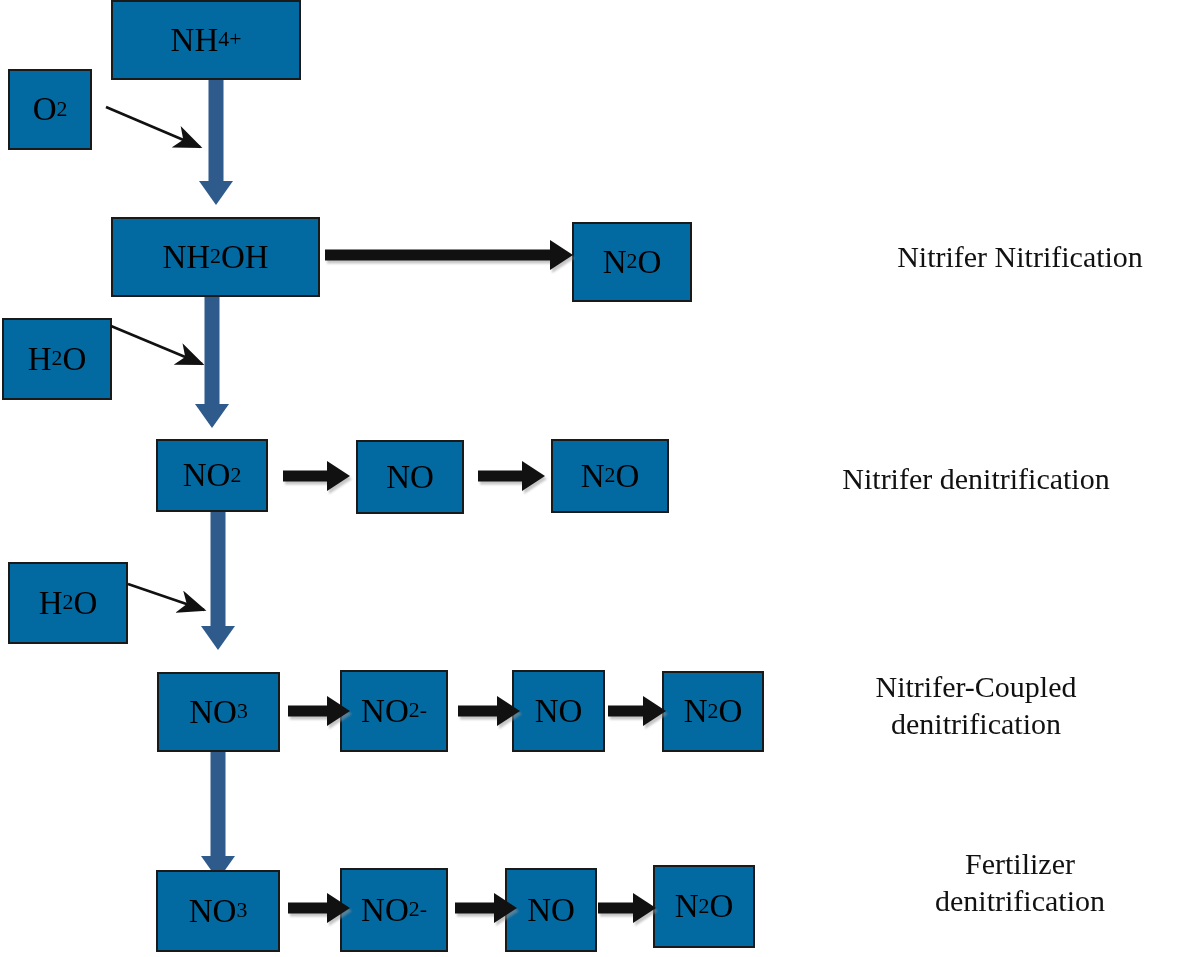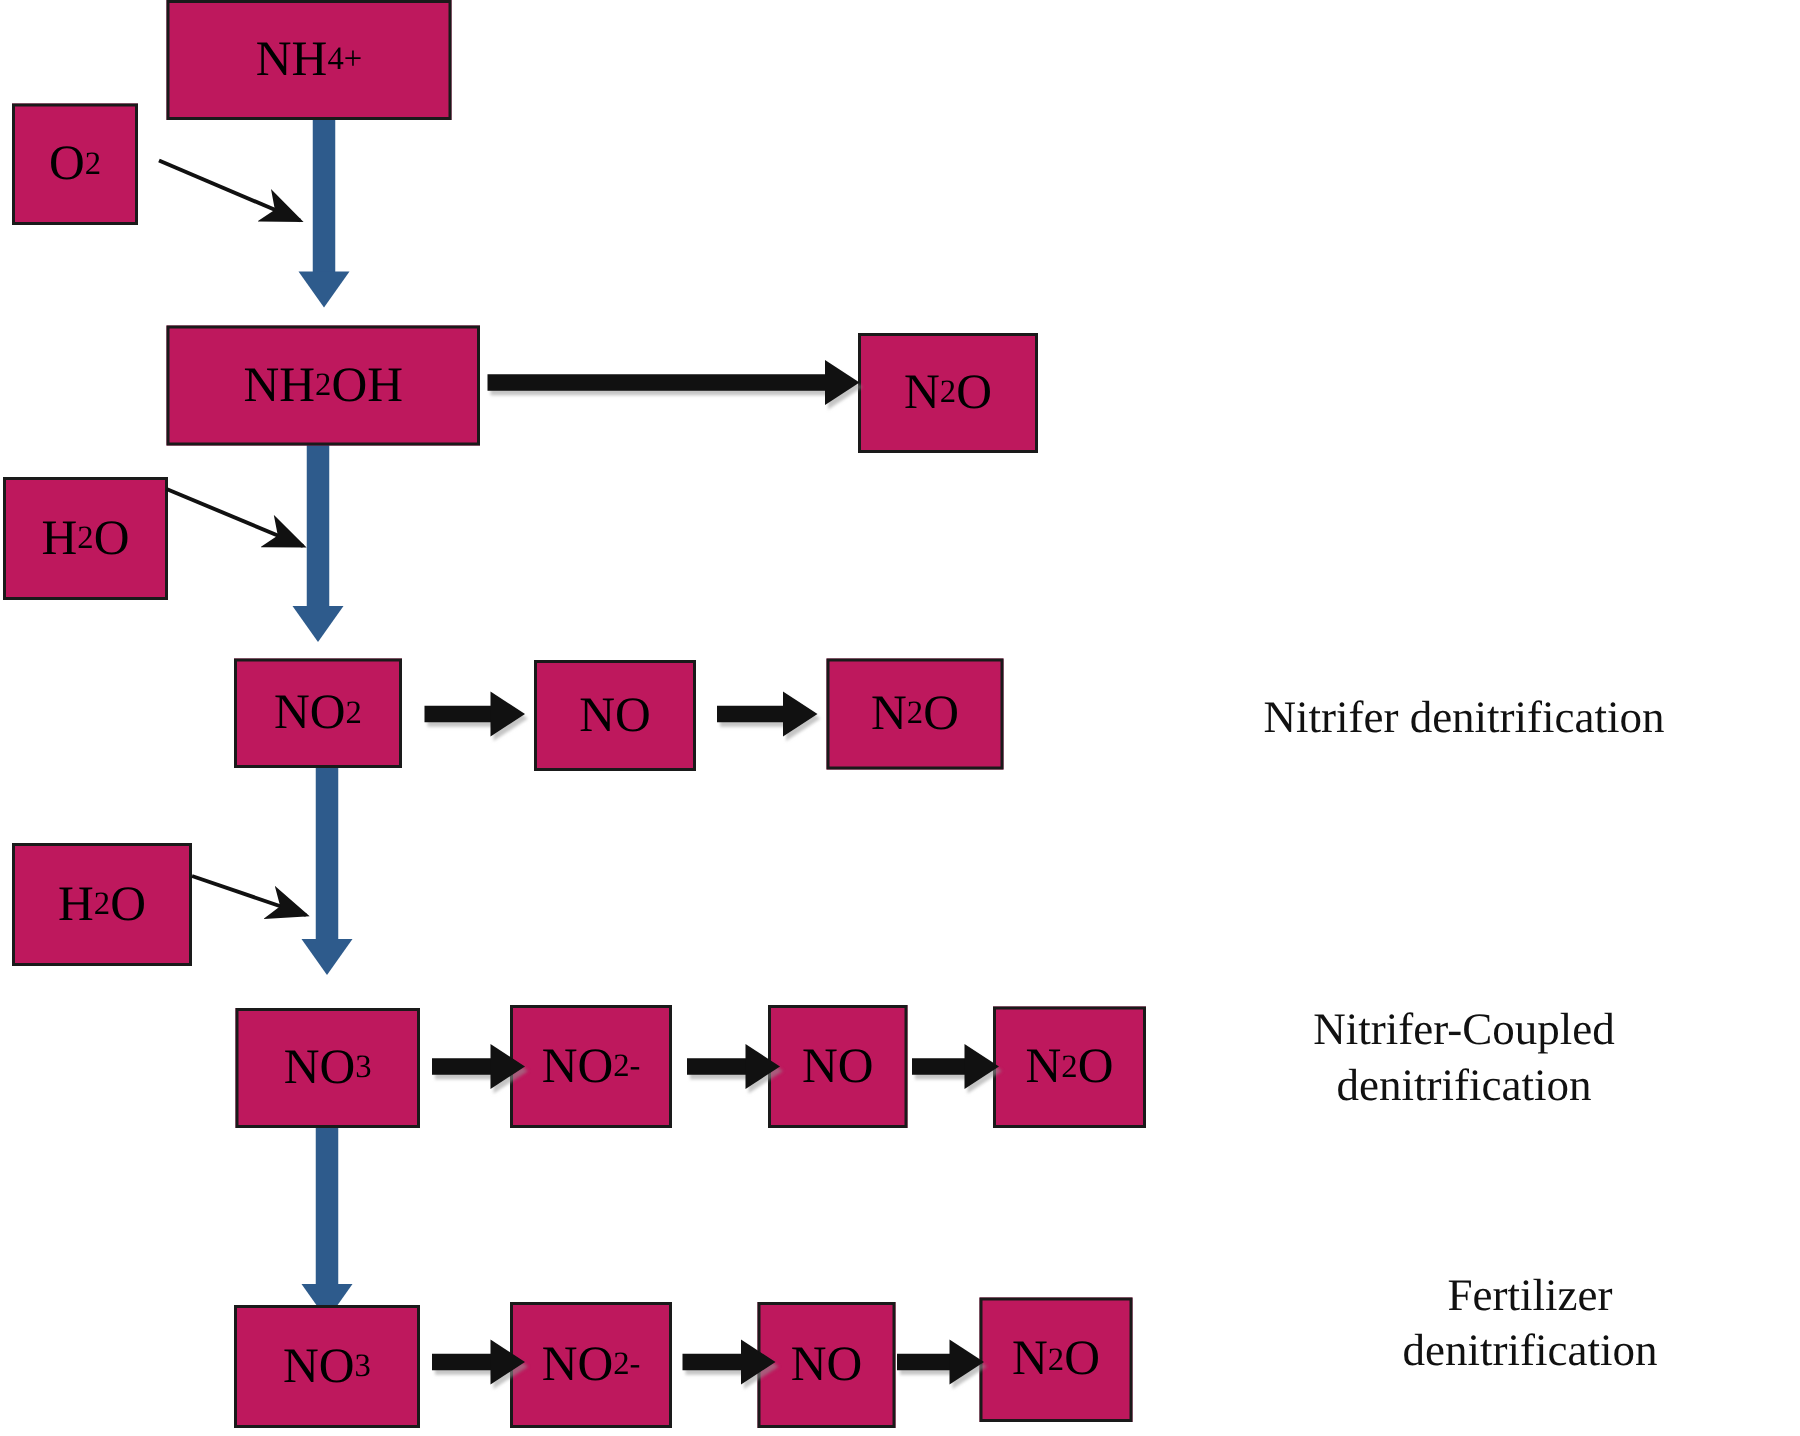--- a/index.html
+++ b/index.html
@@ -15,21 +15,21 @@
     position: relative;
     width: 1200px;
     height: 957px;
     background: #ffffff;
     overflow: hidden;
   }
   .node {
     position: absolute;
     box-sizing: border-box;
     border: 2px solid #1a1a1a;
-    background: #be185d;
+    background: #0369a1;
     display: flex;
     align-items: center;
     justify-content: center;
     font-size: 33px;
     line-height: 1;
     white-space: nowrap;
     z-index: 5;
   }
   .node .sub {
     font-size: 0.66em;
@@ -159,20 +159,21 @@
     <div class="shaft" style="width:228px;"></div>
     <div class="head"></div>
   </div>
 
   <div class="node" style="left:572px; top:222px; width:120px; height:80px;">
     <span>N</span>
       <span class="sub">2</span>
       <span>O</span>
   </div>
 
+  <div class="label" style="left:840px; top:238px; width:360px;">Nitrifer Nitrification</div>
 
   <div class="node" style="left:2px; top:318px; width:110px; height:82px;">
     <span>H</span>
       <span class="sub">2</span>
       <span>O</span>
   </div>
 
   <svg class="thin-arrow" style="left:108px; top:320px;" width="110" height="60" viewBox="0 0 110 60">
     <defs>
       <marker id="thinhead2" markerWidth="11" markerHeight="9" refX="10" refY="4.5" orient="auto">

